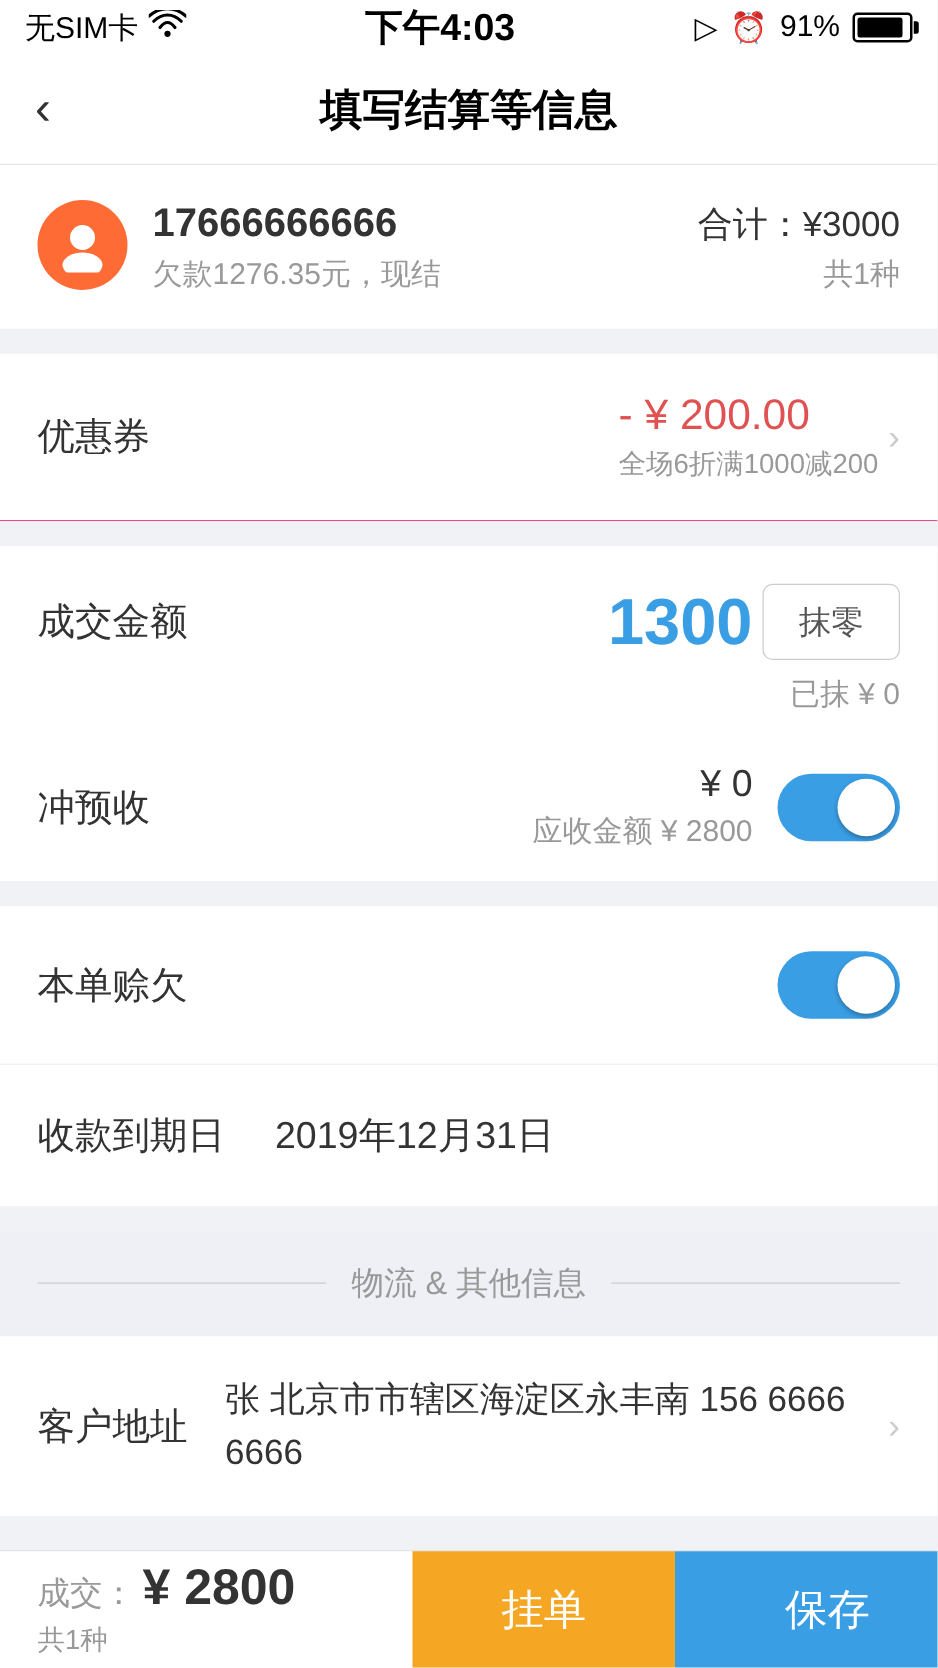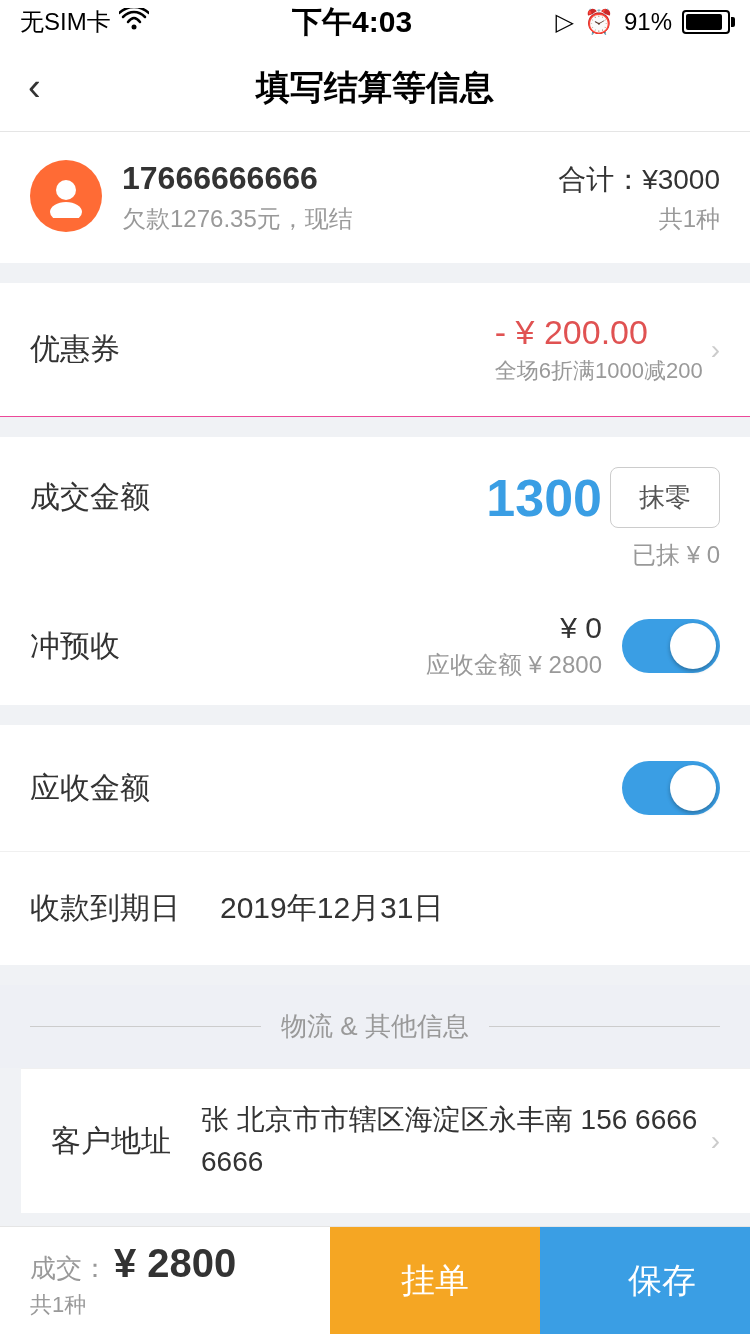--- a/index.html
+++ b/index.html
@@ -307,42 +307,41 @@
     }
 
     
     .address-row {
       display: flex;
       align-items: center;
       justify-content: space-between;
       padding: 30px;
       background: #fff;
       border-top: 1px solid #f0f0f0;
-      margin-left: 21px;
     }
     .address-label {
       font-size: 30px;
       color: #333;
       flex-shrink: 0;
       margin-right: 30px;
     }
     .address-value {
       font-size: 28px;
       color: #333;
       flex: 1;
       line-height: 1.5;
     }
 
     
     .bottom-bar {
       position: fixed;
       bottom: 0;
       left: 0;
       width: 750px;
-      height: 108px;
+      height: 94px;
       background: #fff;
       display: flex;
       align-items: stretch;
       border-top: 1px solid #e5e5e5;
     }
     .bottom-left {
       flex: 1;
       display: flex;
       flex-direction: column;
       justify-content: center;
@@ -462,21 +461,21 @@
       <div class="toggle">
         <div class="toggle-knob"></div>
       </div>
     </div>
   </div>
 </div>
 
 <div class="section-separator"></div>
 
 <div class="bendan-row">
-  <span class="row-label">应收金额</span>
+  <span class="row-label">本单赊欠</span>
   <div class="toggle">
     <div class="toggle-knob"></div>
   </div>
 </div>
 
 <div class="date-row">
   <span class="date-label">收款到期日</span>
   <span class="date-value">2019年12月31日</span>
 </div>
 

